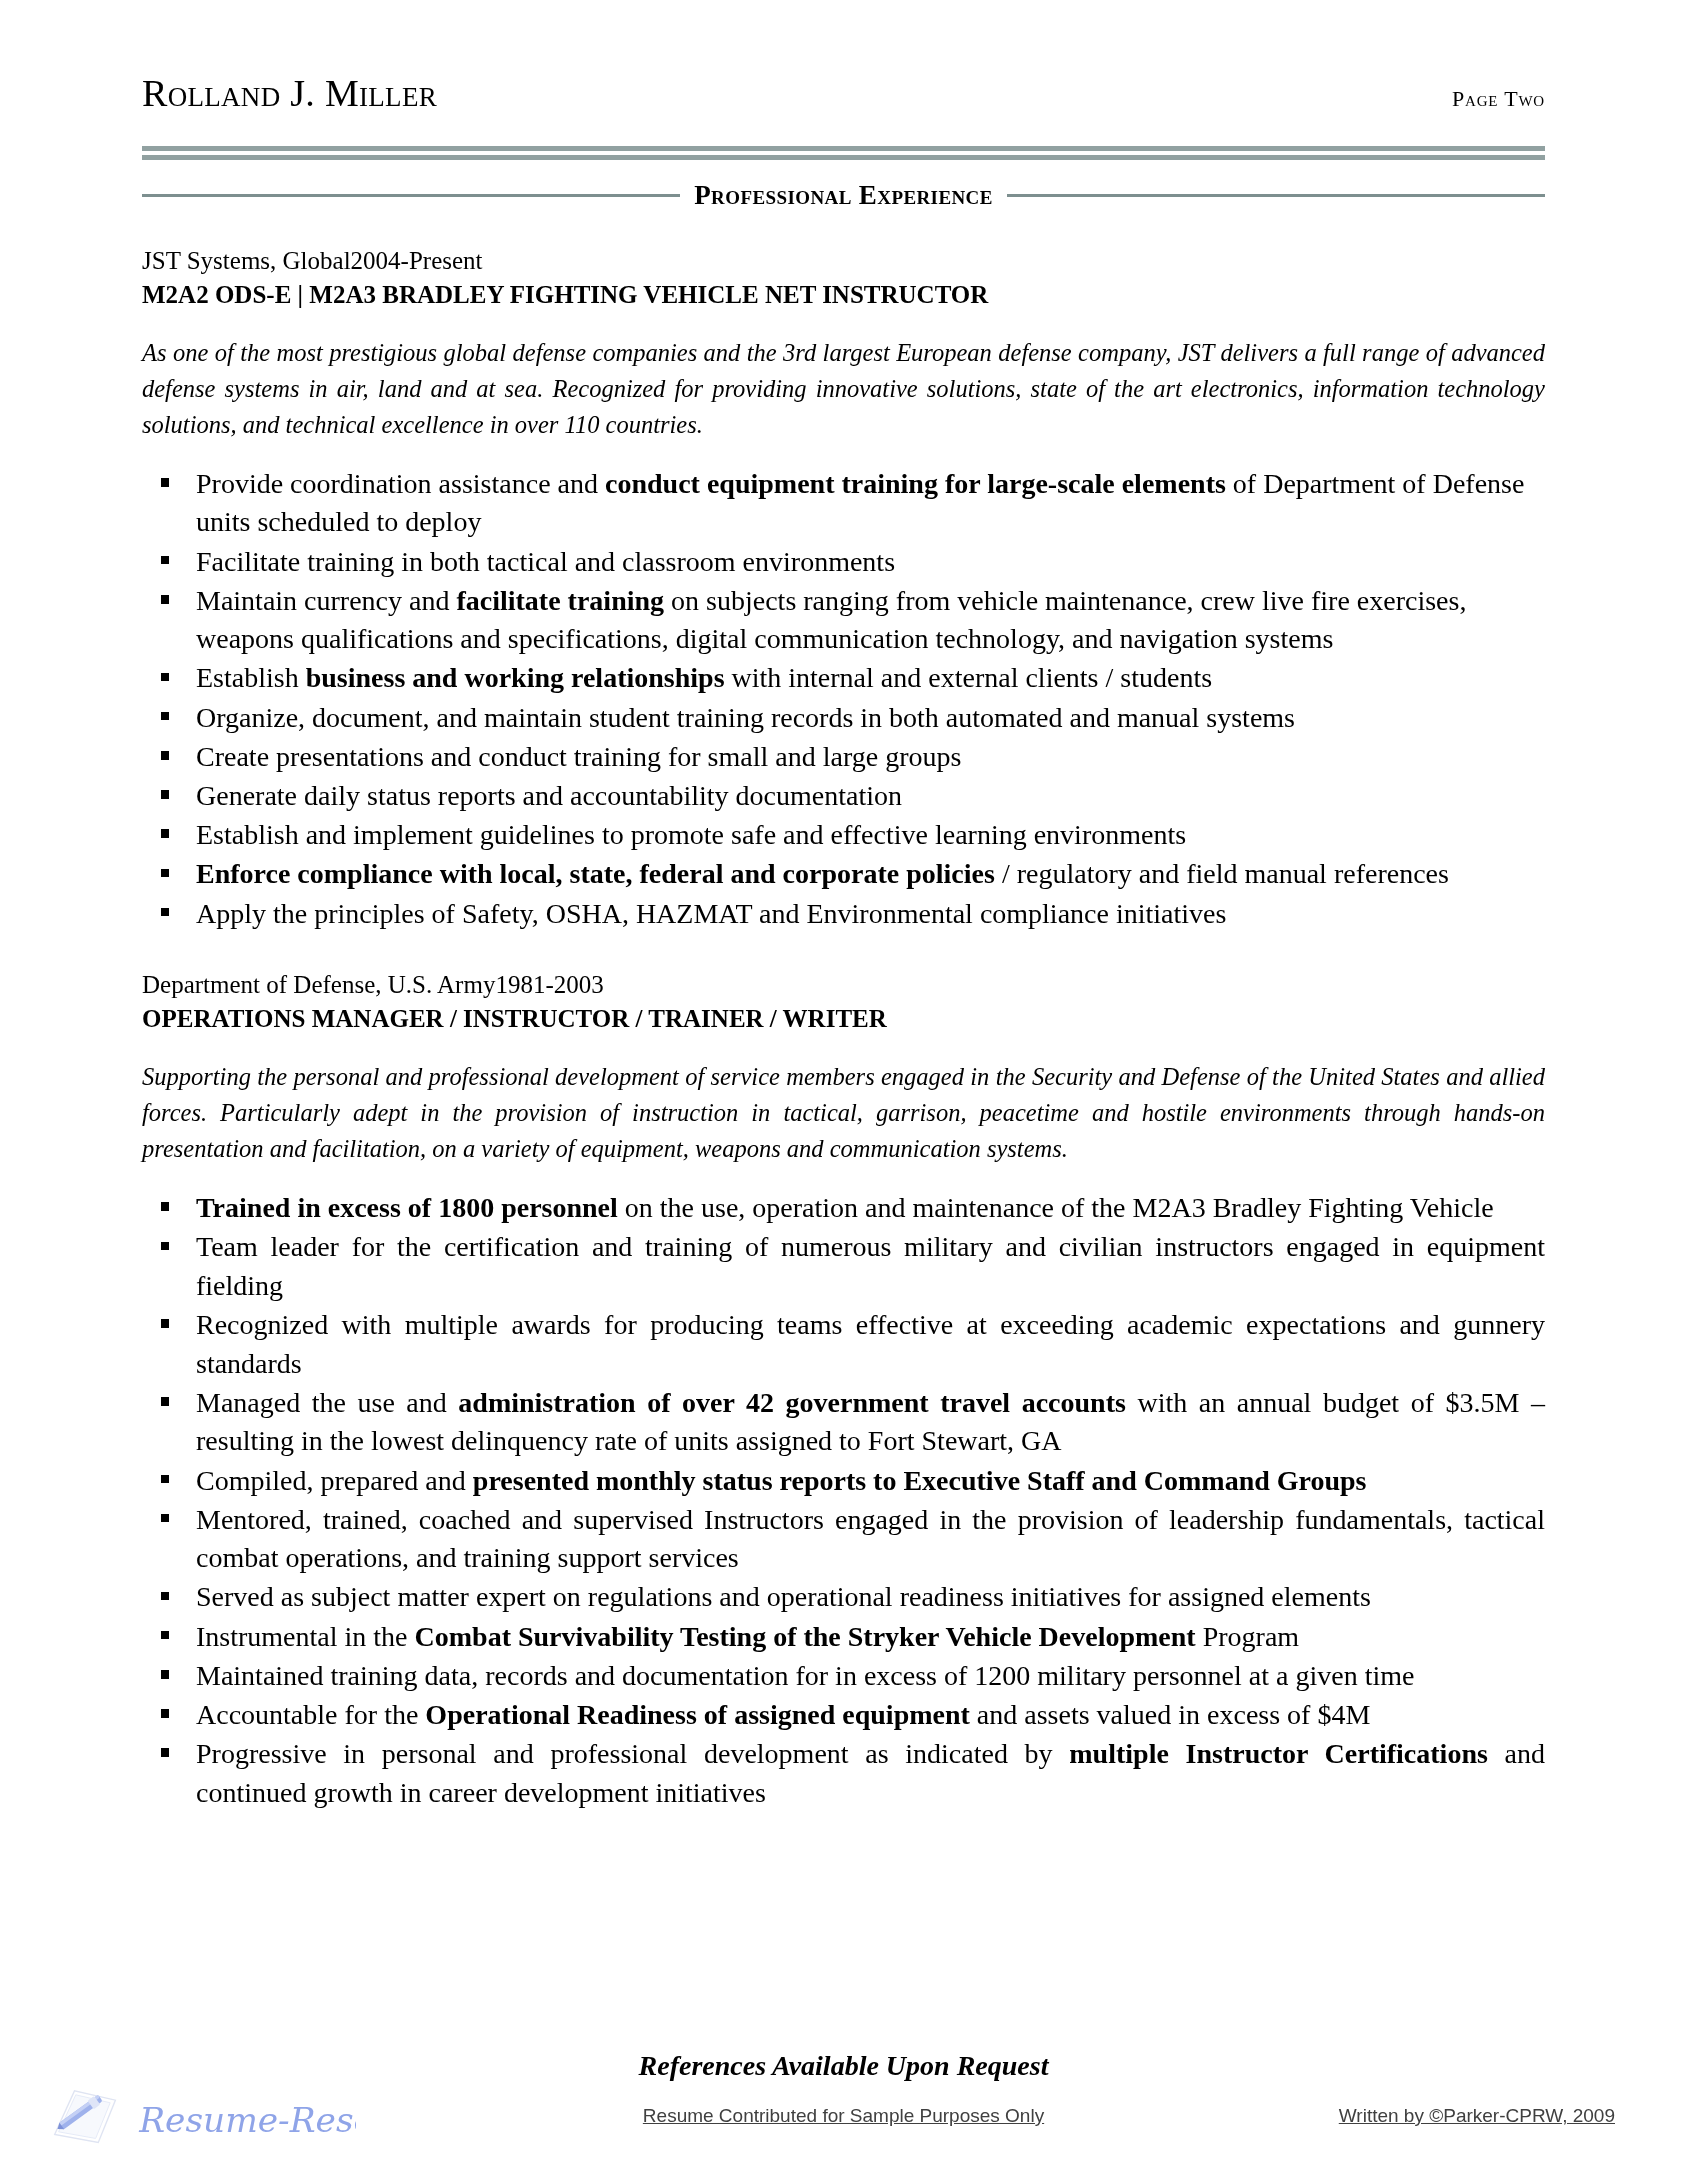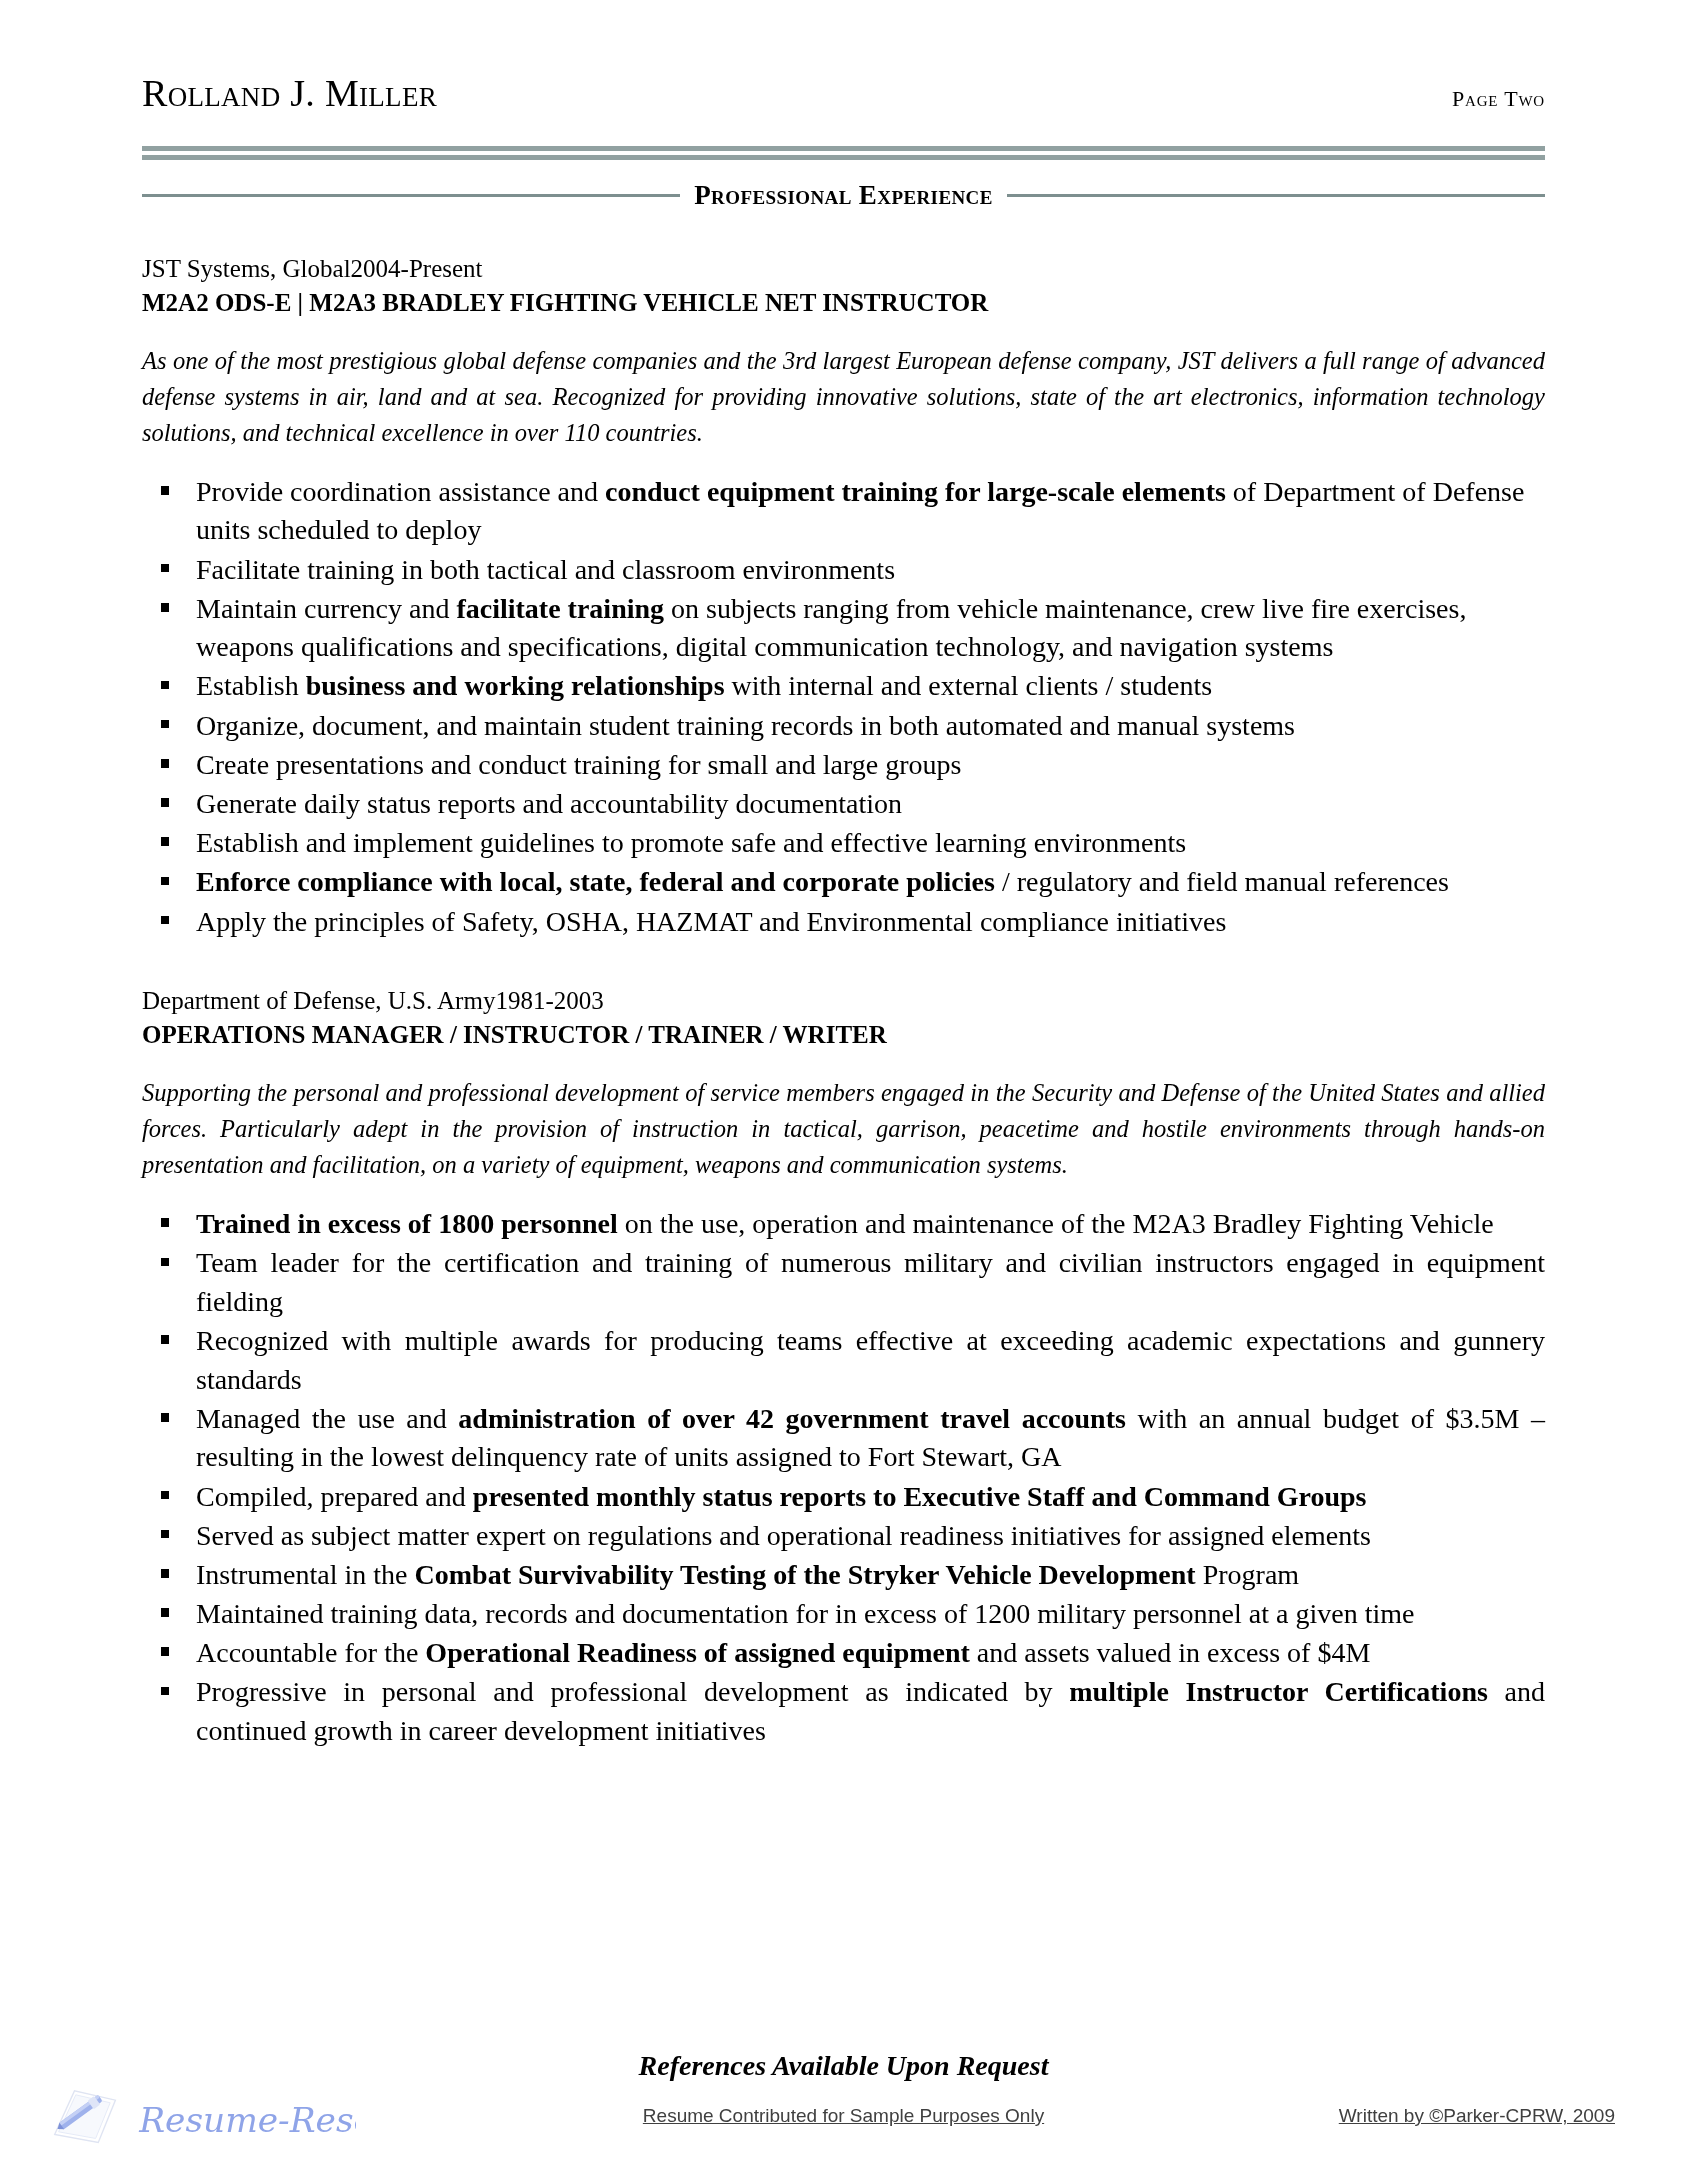--- a/index.html
+++ b/index.html
@@ -85,21 +85,21 @@
   .job {
     margin-top: 37px;
   }
   .job-line {
     display: flex;
     align-items: baseline;
     font-size: 25px;
     line-height: 1.22;
   }
   .job-company { white-space: nowrap; }
-  .job-dates   { white-space: nowrap; margin-top: 8px; }
+  .job-dates   { white-space: nowrap; }
   .job-title {
     font-size: 25px;
     font-weight: bold;
     line-height: 1.25;
     margin-top: 2.6px;
   }
   .job-summary {
     font-style: italic;
     font-size: 24.5px;
     line-height: 1.46;
@@ -240,20 +240,21 @@
           <div class="job-dates">1981-2003</div>
         </div>
         <div class="job-title">OPERATIONS MANAGER / INSTRUCTOR / TRAINER / WRITER</div>
         <div class="job-summary">Supporting the personal and professional development of service members engaged in the Security and Defense of the United States and allied forces.  Particularly adept in the provision of instruction in tactical, garrison, peacetime and hostile environments through hands-on presentation and facilitation, on a variety of equipment, weapons and communication systems.</div>
         <ul class="bullets justified">
           <li><b>Trained in excess of 1800 personnel</b><span> on the use, operation and maintenance of the M2A3 Bradley Fighting Vehicle</span></li>
           <li><span>Team leader for the certification and training of numerous military and civilian instructors engaged in equipment fielding</span></li>
           <li><span>Recognized with multiple awards for producing teams effective at exceeding academic expectations and gunnery standards</span></li>
           <li><span>Managed the use and </span><b>administration of over 42 government travel accounts</b><span> with an annual budget of $3.5M – resulting in the lowest delinquency rate of units assigned to Fort Stewart, GA</span></li>
           <li><span>Compiled, prepared and </span><b>presented monthly status reports to Executive Staff and Command Groups</b></li>
+          <li><span>Mentored, trained, coached and supervised Instructors engaged in the provision of leadership fundamentals, tactical combat operations, and training support services</span></li>
           <li><span>Served as subject matter expert on regulations and operational readiness initiatives for assigned elements</span></li>
           <li><span>Instrumental in the </span><b>Combat Survivability Testing of the Stryker Vehicle Development</b><span> Program</span></li>
           <li><span>Maintained training data, records and documentation for in excess of 1200 military personnel at a given time</span></li>
           <li><span>Accountable for the </span><b>Operational Readiness of assigned equipment</b><span> and assets valued in excess of $4M</span></li>
           <li><span>Progressive in personal and professional development as indicated by </span><b>multiple Instructor Certifications</b><span> and continued growth in career development initiatives</span></li>
         </ul>
       </div>
     </div>
 
   <div class="footer">

